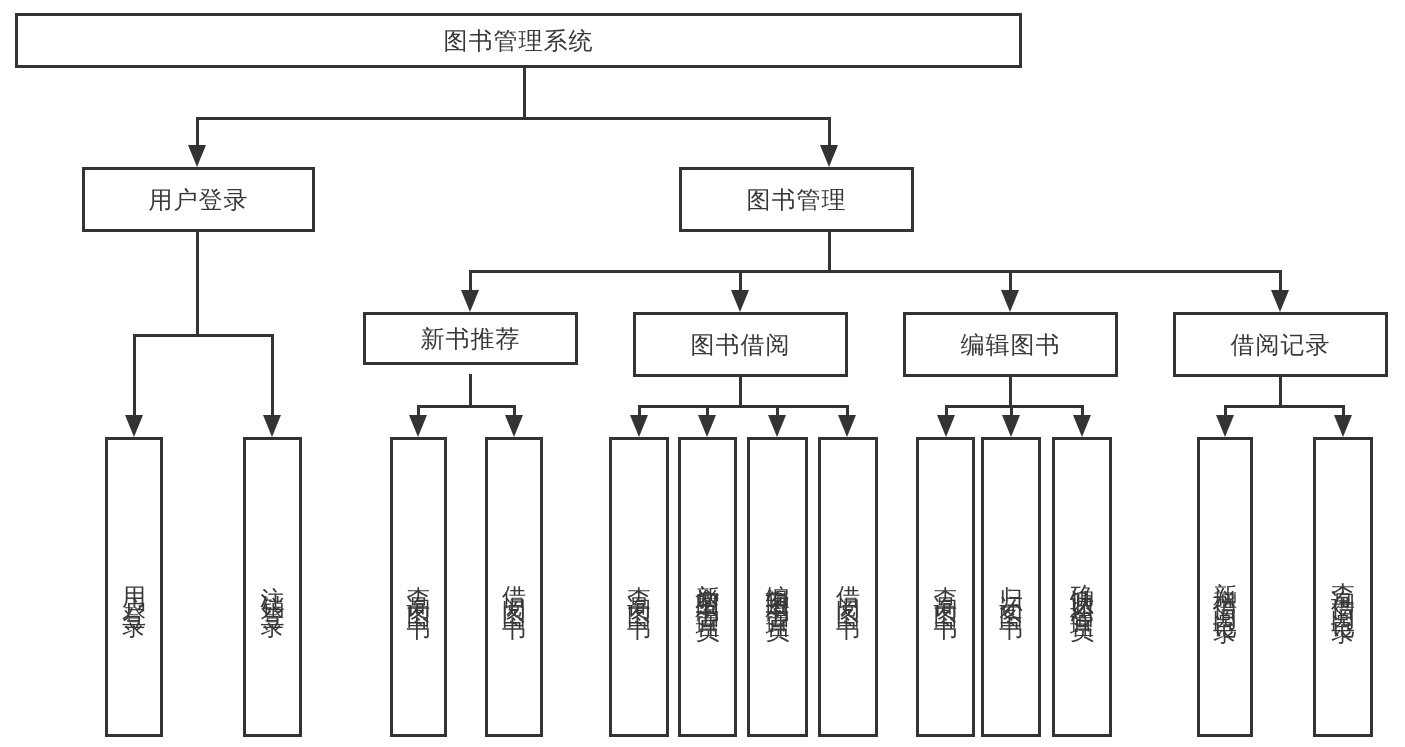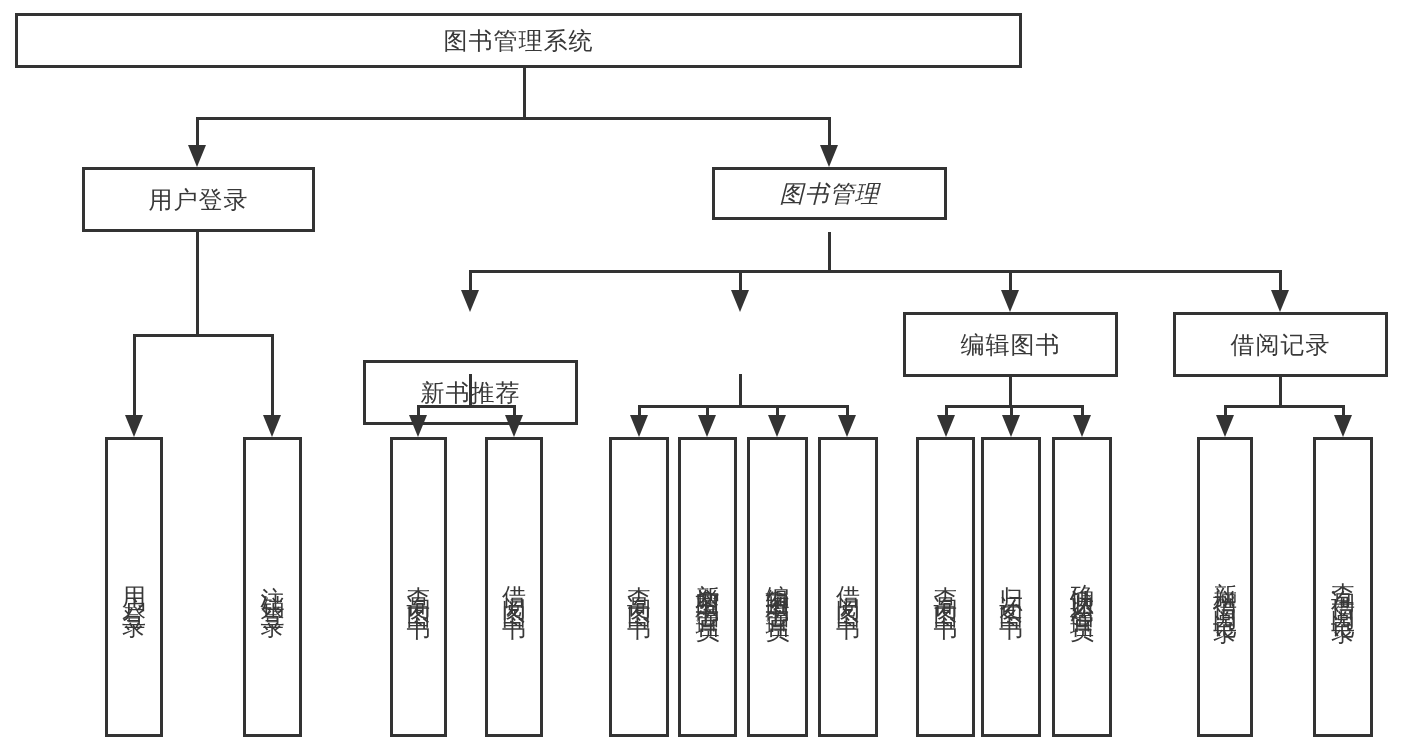--- a/index.html
+++ b/index.html
@@ -35,21 +35,21 @@
   <div class="vline" style="left:523px;top:68px;height:50px;"></div>
   <div class="hline" style="left:196px;top:117px;width:634px;"></div>
   <div class="vline" style="left:196px;top:117px;height:32px;"></div>
   <div class="arrow" style="left:188px;top:145px;"></div>
   <div class="vline" style="left:828px;top:117px;height:32px;"></div>
   <div class="arrow" style="left:820px;top:145px;"></div>
 
   <div class="box" style="left:82px;top:167px;width:233px;height:65px;">
     <span>用户登录</span>
   </div>
-  <div class="box" style="left:712px;top:167px;width:235px;height:53px;font-style:italic;">
+  <div class="box" style="left:679px;top:167px;width:235px;height:65px;">
     <span>图书管理</span>
   </div>
 
   <div class="vline" style="left:196px;top:232px;height:105px;"></div>
   <div class="hline" style="left:133px;top:334px;width:141px;"></div>
   <div class="vline" style="left:133px;top:334px;height:85px;"></div>
   <div class="arrow" style="left:125px;top:415px;"></div>
   <div class="vline" style="left:271px;top:334px;height:85px;"></div>
   <div class="arrow" style="left:263px;top:415px;"></div>
 
@@ -57,22 +57,25 @@
   <div class="hline" style="left:469px;top:270px;width:813px;"></div>
   <div class="vline" style="left:469px;top:270px;height:22px;"></div>
   <div class="arrow" style="left:461px;top:290px;"></div>
   <div class="vline" style="left:739px;top:270px;height:22px;"></div>
   <div class="arrow" style="left:731px;top:290px;"></div>
   <div class="vline" style="left:1009px;top:270px;height:22px;"></div>
   <div class="arrow" style="left:1001px;top:290px;"></div>
   <div class="vline" style="left:1279px;top:270px;height:22px;"></div>
   <div class="arrow" style="left:1271px;top:290px;"></div>
 
-  <div class="box" style="left:363px;top:312px;width:215px;height:65px;margin-top:48px;">
+  <div class="box" style="left:363px;top:312px;width:215px;height:53px;">
     <span>新书推荐</span>
+  </div>
+  <div class="box" style="left:633px;top:312px;width:215px;height:65px;">
+    <span>图书借阅</span>
   </div>
   <div class="box" style="left:903px;top:312px;width:215px;height:65px;">
     <span>编辑图书</span>
   </div>
   <div class="box" style="left:1173px;top:312px;width:215px;height:65px;">
     <span>借阅记录</span>
   </div>
 
   <div class="vline" style="left:469px;top:374px;height:34px;"></div>
   <div class="hline" style="left:417px;top:405px;width:99px;"></div>

